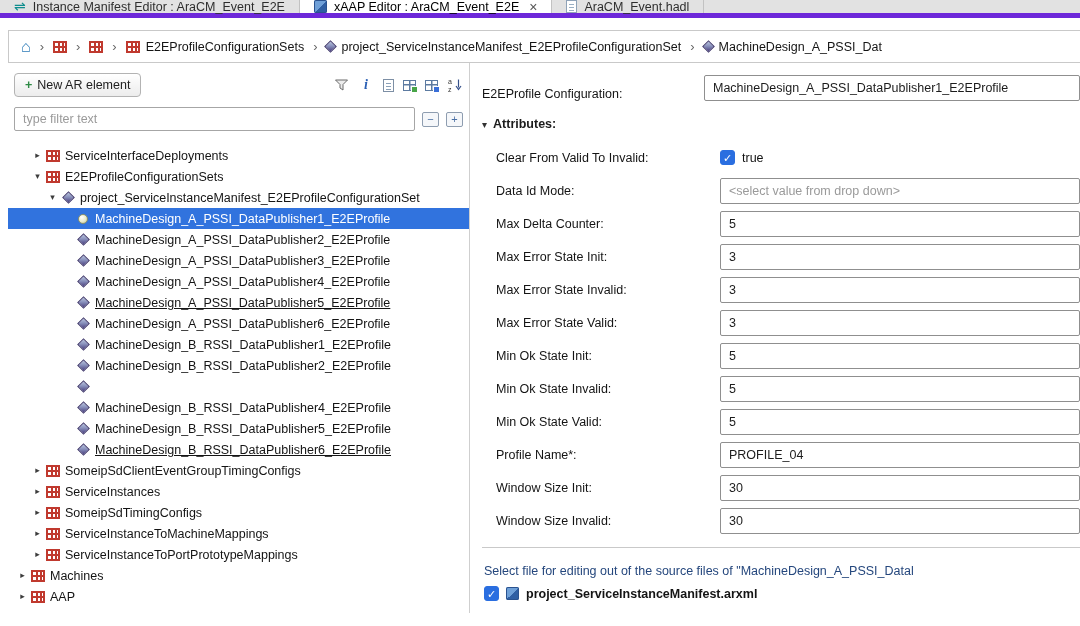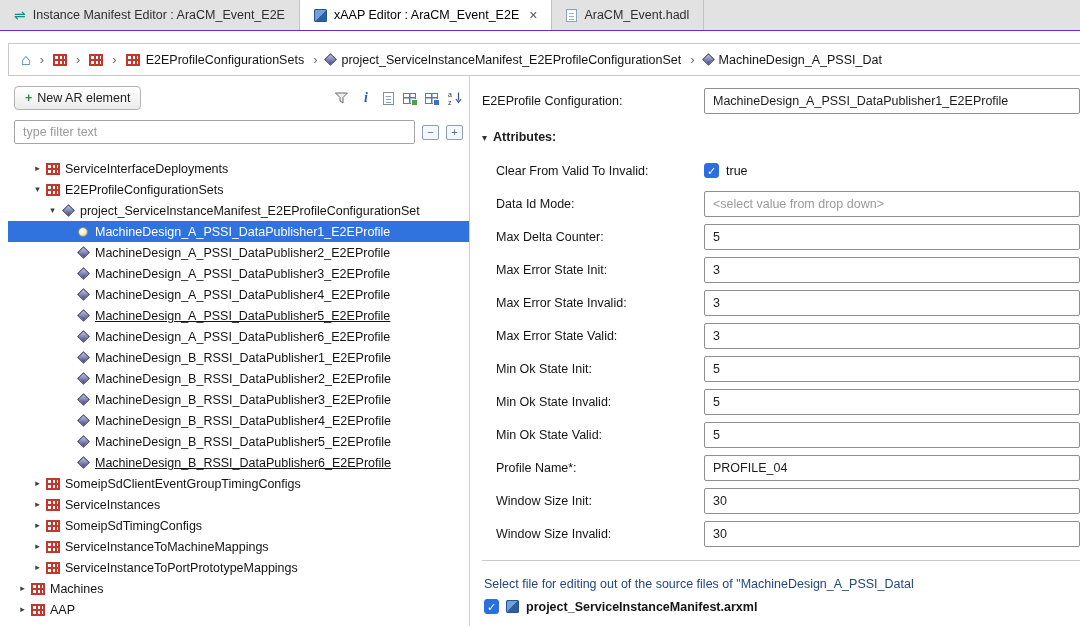--- a/index.html
+++ b/index.html
@@ -1,20 +1,20 @@
 <!DOCTYPE html>
 <html style="--selection-blue: #3173de; --icon-red: #c0392e; --diamond-purple: #4a4080; --checkbox-blue: #2a6ee0; --prompt-blue: #25477d; --home-blue: #2e7cb8;"><head>
 <meta charset="utf-8">
 <style>
   *{margin:0;padding:0;box-sizing:border-box;}
   html,body{width:1080px;height:626px;overflow:hidden;background:#fff;
     font-family:"Liberation Sans","DejaVu Sans",sans-serif;font-size:12.5px;color:#141414;}
 
   
-  .tabbar{display:flex;height:31px;background:#e2e2e2;border-bottom:1px solid #6d28d9;}
+  .tabbar{display:flex;height:18px;background:#e2e2e2;border-bottom:5px solid #6d28d9;}
   .tab{display:flex;align-items:center;gap:7px;padding:0 14px;border-right:1px solid #c2c2c2;
        color:#2e2e2e;white-space:nowrap;cursor:default;}
   .tab.active{background:#ffffff;color:#000;}
   .tab-close{margin-left:3px;color:#555;font-size:14px;line-height:1;}
   .icon-manifest::before{content:"⇌";color:#0f8e8e;font-size:14px;line-height:1;}
   .icon-xaap{display:inline-block;width:13px;height:13px;border-radius:2px;flex:0 0 auto;
      background:linear-gradient(135deg,#6fa0d8 0 50%,#2f5fa3 50% 100%);
      box-shadow:inset 0 0 0 1px #2a528f;}
   .icon-doc{display:inline-block;width:11px;height:13px;background:#fff;border:1px solid #8fa3b8;position:relative;flex:0 0 auto;}
   .icon-doc::before{content:"";position:absolute;left:2px;right:2px;top:3px;height:1px;background:#9ab0c4;
@@ -76,30 +76,30 @@
   
   .tree{margin-top:14px;}
   .tree-row{display:flex;align-items:center;height:21px;white-space:nowrap;}
   .tree-row.selected{background:var(--selection-blue,#3173de);color:#fff;}
   .tree-arrow{width:13px;flex:0 0 auto;text-align:center;font-size:9px;color:#3c3c3c;line-height:1;}
   .tree-row.selected .tree-arrow{color:#fff;}
   .tree-icon{width:18px;flex:0 0 auto;display:inline-flex;align-items:center;justify-content:center;}
   .tree-label{margin-left:3px;}
 
   
-  .config-row{display:flex;align-items:center;}
+  .config-row{display:flex;align-items:flex-end;}
   .config-label{width:222px;flex:0 0 auto;}
   .field{flex:1;min-width:0;height:26px;border:1px solid #8f8f8f;border-radius:2px;padding:0 8px;
      font-size:12.5px;color:#1c1c1c;background:#fff;font-family:inherit;outline:none;}
   .field::placeholder{color:#9a9a9a;}
   .attr-header{margin:16px 0 10px 0;display:flex;align-items:center;gap:6px;font-weight:bold;color:#1c1c1c;}
   .tri::before{content:"▾";font-size:10px;color:#333;}
   .attr-row{display:flex;align-items:center;height:33px;padding-left:14px;}
   .attr-label{width:208px;flex:0 0 auto;}
-  .attr-control{flex:1;min-width:0;display:flex;align-items:center;}
+  .attr-control{flex:1;min-width:0;display:flex;align-items:center;margin-left:16px;}
   .checkbox{position:relative;width:15px;height:15px;border:1px solid #9a9a9a;border-radius:3px;background:#fff;flex:0 0 auto;}
   .checkbox.checked{background:var(--checkbox-blue,#2a6ee0);border-color:var(--checkbox-blue,#2a6ee0);}
   .checkbox.checked::after{content:"✓";position:absolute;left:0;right:0;top:0;bottom:0;color:#fff;
      font-size:11px;line-height:14px;text-align:center;font-weight:bold;}
   .check-label{margin-left:7px;color:#111;}
   .divider{border-top:1px solid #c9c9c9;margin-top:10px;}
   .file-prompt{margin:16px 0 8px 2px;color:var(--prompt-blue,#25477d);white-space:nowrap;}
   .file-row{display:flex;align-items:center;gap:7px;padding-left:2px;}
   .file-label{font-weight:bold;color:#141414;}
 </style>
@@ -267,21 +267,20 @@
     <span class="tree-icon">
             <span class="tree-icon-inner icon-diamond"></span>
           </span>
     <span class="tree-label">MachineDesign_B_RSSI_DataPublisher2_E2EProfile</span>
   </div>
         <div class="tree-row" style="padding-left: 53px;">
     <span class="tree-arrow"></span>
     <span class="tree-icon">
             <span class="tree-icon-inner icon-diamond"></span>
           </span>
-    <span class="tree-label">MachineDesign_B_RSSI_DataPublisher3_E2EProfile</span>
   </div>
         <div class="tree-row" style="padding-left: 53px;">
     <span class="tree-arrow"></span>
     <span class="tree-icon">
             <span class="tree-icon-inner icon-diamond"></span>
           </span>
     <span class="tree-label">MachineDesign_B_RSSI_DataPublisher4_E2EProfile</span>
   </div>
         <div class="tree-row" style="padding-left: 53px;">
     <span class="tree-arrow"></span>

